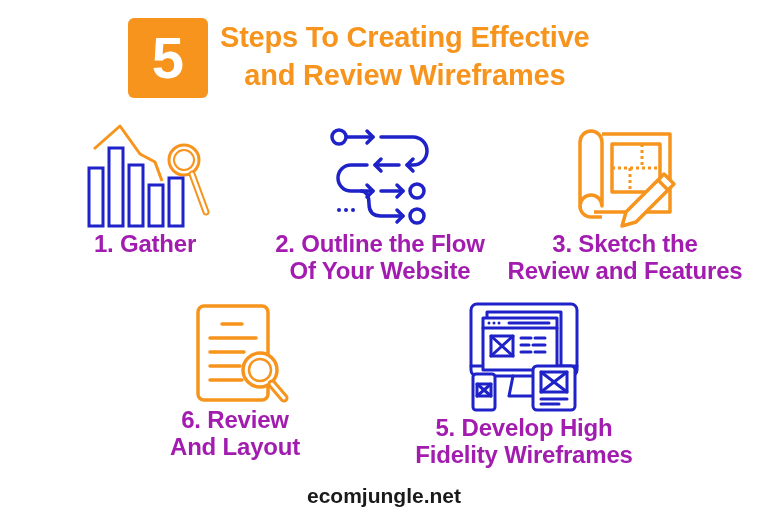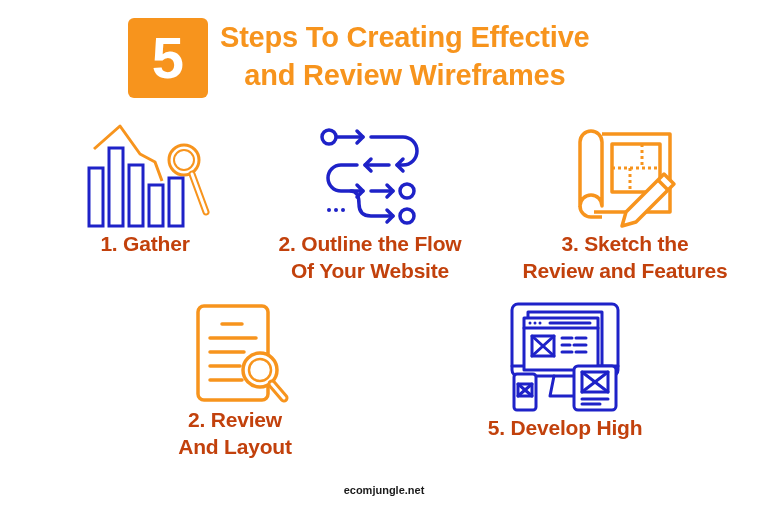--- a/index.html
+++ b/index.html
@@ -13,25 +13,25 @@
     display: flex; align-items: center; justify-content: center;
     color: #ffffff; font-weight: 700; font-size: 58px; line-height: 1;
   }
   .title {
     position: absolute; left: 220px; top: 18px;
     color: #F7941D; font-weight: 700; font-size: 29px; line-height: 38px; letter-spacing: -0.2px; text-align: center;
   }
   .step { position: absolute; text-align: center; }
   .step svg { display: block; margin: 0 auto; }
   .step .label {
-    color: #c2410c; font-weight: 700; font-size: 21px; line-height: 27px; letter-spacing: -0.2px; white-space: nowrap;
+    color: #a21caf; font-weight: 700; font-size: 24px; line-height: 27px; letter-spacing: -0.2px; white-space: nowrap;
   }
   .footer {
     position: absolute; left: 0; width: 768px; top: 484px; text-align: center;
-    color: #1a1a1a; font-size: 11px; font-weight: 700;
+    color: #1a1a1a; font-size: 21px; font-weight: 700;
   }
 </style>
 </head>
 <body>
 
 <div class="badge">
   <span>5</span>
 </div>
 <div class="title">
   <div>Steps To Creating Effective</div>
@@ -49,21 +49,21 @@
     <rect x="29" y="24" width="14" height="78" fill="none" stroke="#1E22C8" stroke-width="3"></rect>
     <rect x="49" y="41" width="14" height="61" fill="none" stroke="#1E22C8" stroke-width="3"></rect>
     <rect x="69" y="61" width="14" height="41" fill="none" stroke="#1E22C8" stroke-width="3"></rect>
     <rect x="89" y="54" width="14" height="48" fill="none" stroke="#1E22C8" stroke-width="3"></rect>
   </svg>
   <div class="label">
     <div>1. Gather</div>
   </div>
 </div>
 
-<div class="step" style="left:255px; top:124px; width:230px;">
+<div class="step" style="left:265px; top:124px; width:230px;">
   <svg width="110" height="106" viewBox="0 0 110 106">
     <g fill="none" stroke="#1E22C8" stroke-width="3.5" stroke-linecap="round" stroke-linejoin="round">
       <circle cx="14" cy="13" r="7"></circle>
       <line x1="22" y1="13" x2="48" y2="13"></line>
         <polyline points="42,7 48,13 42,19"></polyline>
       <path d="M56 13 H88 a14 14 0 0 1 0 28 H82"></path>
         <polyline points="88,35 82,41 88,47"></polyline>
       <line x1="74" y1="41" x2="50" y2="41"></line>
         <polyline points="56,35 50,41 56,47"></polyline>
       <path d="M42 41 H26 a13 13 0 0 0 0 26 H48"></path>
@@ -120,26 +120,26 @@
       <line x1="30" y1="50" x2="64" y2="50"></line>
       <line x1="30" y1="64" x2="60" y2="64"></line>
       <line x1="30" y1="78" x2="62" y2="78"></line>
     </g>
     <circle cx="80" cy="68" r="17" fill="#fff" stroke="#F7941D" stroke-width="3.5"></circle>
     <circle cx="80" cy="68" r="11" fill="none" stroke="#F7941D" stroke-width="2.5"></circle>
     <line x1="92" y1="82" x2="104" y2="96" stroke="#F7941D" stroke-width="9" stroke-linecap="round"></line>
     <line x1="92" y1="82" x2="104" y2="96" stroke="#fff" stroke-width="3" stroke-linecap="round"></line>
   </svg>
   <div class="label">
-    <div>2. Review</div>
+    <div>6. Review</div>
     <div>And Layout</div>
   </div>
 </div>
 
-<div class="step" style="left:440px; top:302px; width:250px;">
+<div class="step" style="left:399px; top:302px; width:250px;">
   <svg width="110" height="112" viewBox="0 0 110 112">
     <g fill="none" stroke="#1E22C8" stroke-width="3" stroke-linejoin="round" stroke-linecap="round">
       <rect x="2" y="2" width="106" height="72" rx="6"></rect>
       <line x1="2" y1="64" x2="108" y2="64"></line>
       <path d="M44 74 L40 94 H64"></path>
       <rect x="18" y="10" width="74" height="56"></rect>
       <rect x="14" y="16" width="74" height="52" fill="#fff"></rect>
       <line x1="14" y1="26" x2="88" y2="26"></line>
       <rect x="22" y="34" width="22" height="20"></rect>
       <line x1="22" y1="34" x2="44" y2="54"></line>
@@ -163,16 +163,17 @@
     </g>
     <g fill="#1E22C8">
         <circle cx="20" cy="21" r="1.5"></circle>
         <circle cx="25" cy="21" r="1.5"></circle>
         <circle cx="30" cy="21" r="1.5"></circle>
       </g>
     <line x1="40" y1="21" x2="80" y2="21" stroke="#1E22C8" stroke-width="3" stroke-linecap="round"></line>
   </svg>
   <div class="label">
     <div>5. Develop High</div>
+    <div>Fidelity Wireframes</div>
   </div>
 </div>
 
 <div class="footer">ecomjungle.net</div>
 
 </body></html>

